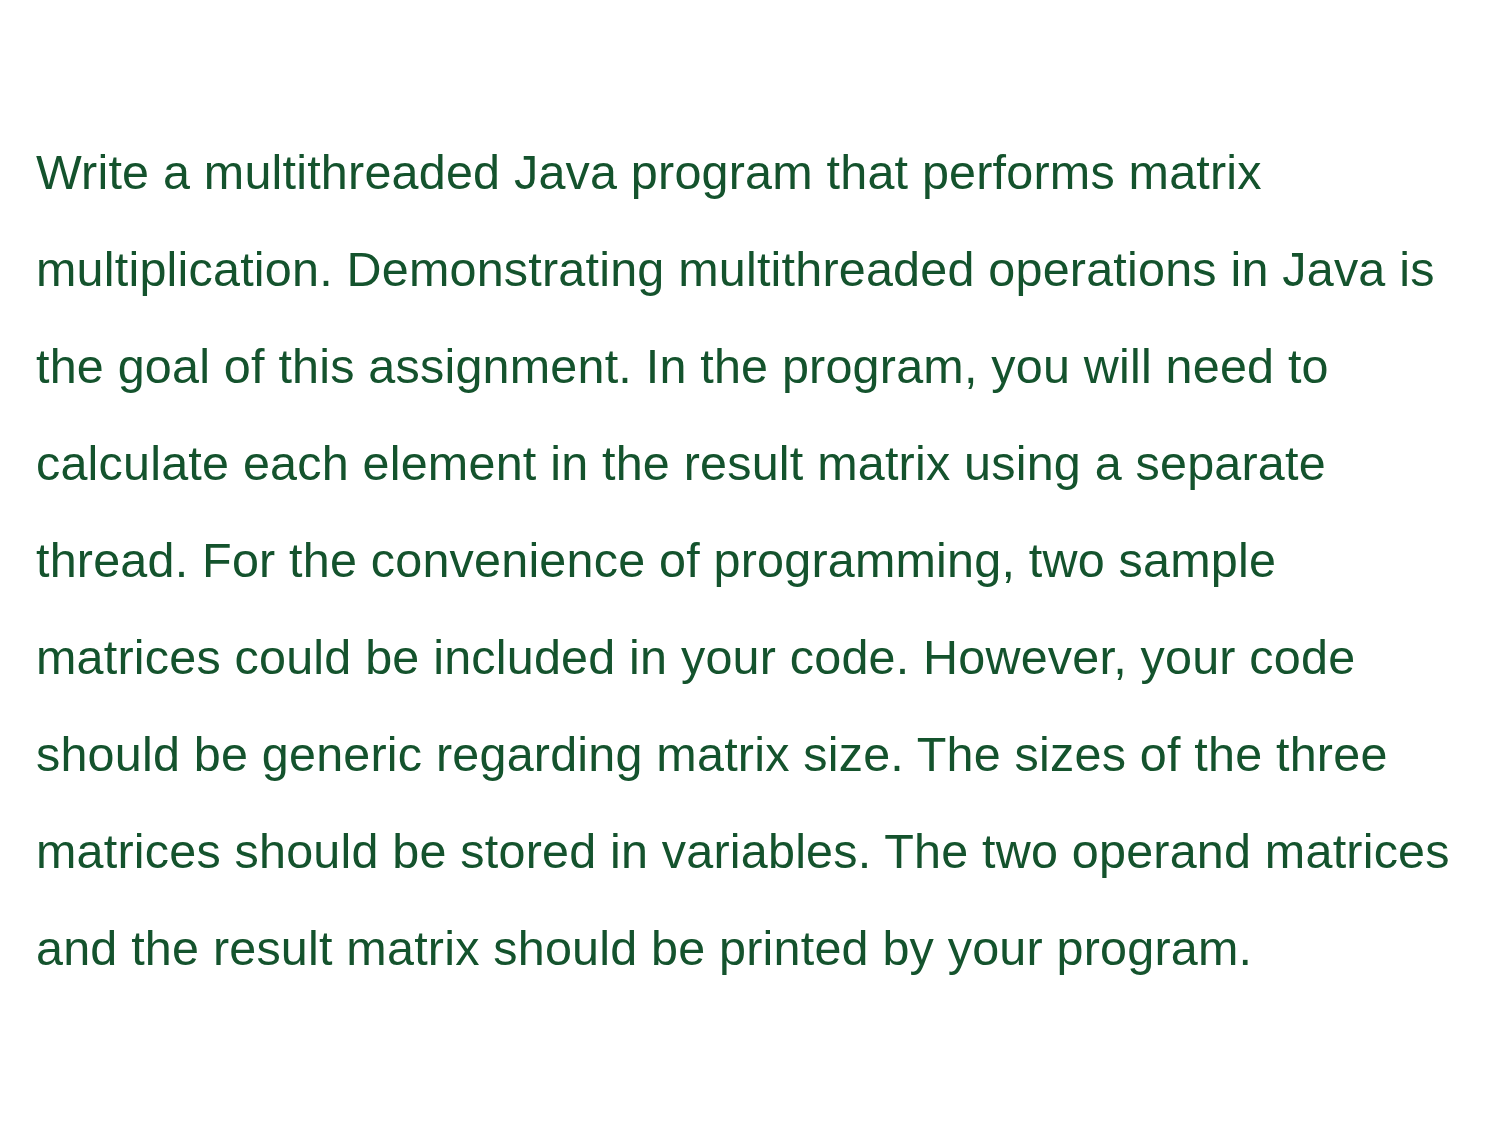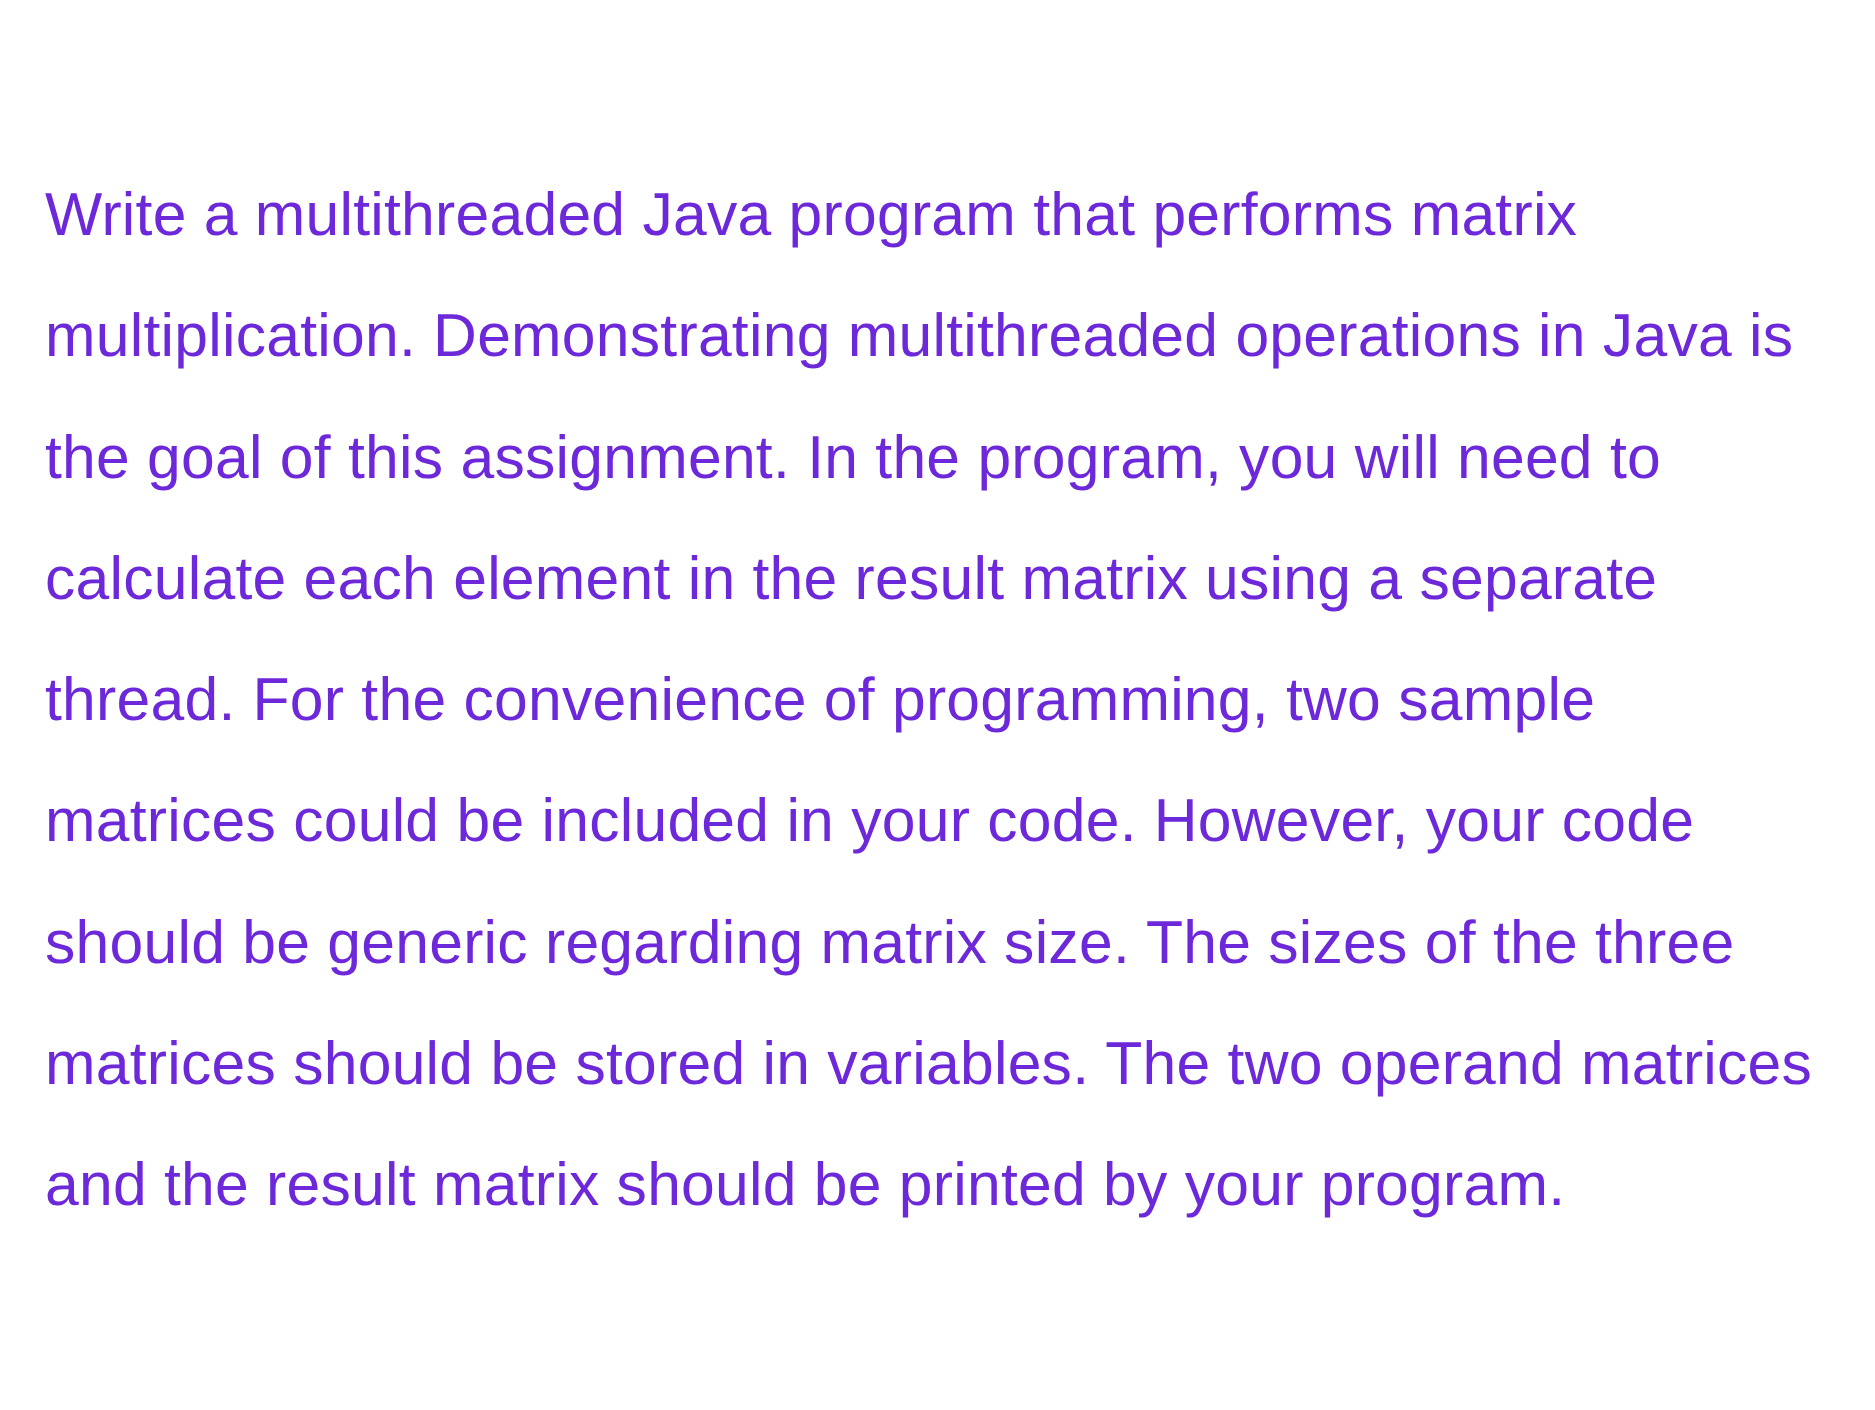--- a/index.html
+++ b/index.html
@@ -12,21 +12,21 @@
     overflow: hidden;
   }
   .page {
     box-sizing: border-box;
     padding: 75px 36px 0 36px;
     width: 1500px;
   }
   .body-text {
     font-size: 48.5px;
     line-height: 2.0;
-    color: #6d28d9;
+    color: #14532d;
     letter-spacing: 0.2px;
     font-weight: 400;
   }
 </style>
 </head>
 <body>
 
 <div class="page">
   <p class="body-text">Write a multithreaded Java program that performs matrix multiplication. Demonstrating multithreaded operations in Java is the goal of this assignment. In the program, you will need to calculate each element in the result matrix using a separate thread. For the convenience of programming, two sample matrices could be included in your code. However, your code should be generic regarding matrix size. The sizes of the three matrices should be stored in variables. The two operand matrices and the result matrix should be printed by your program.</p>
 </div>

